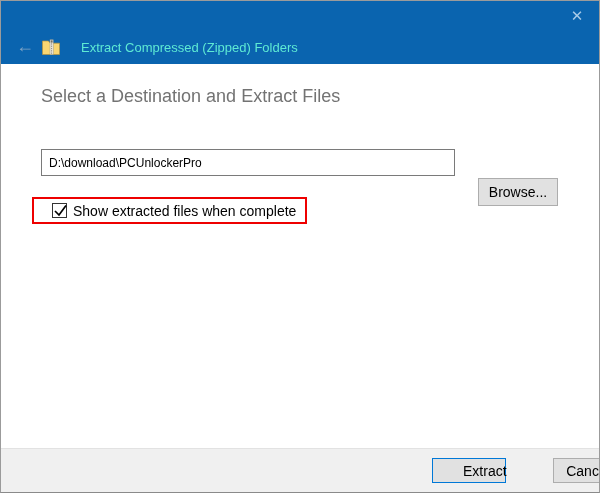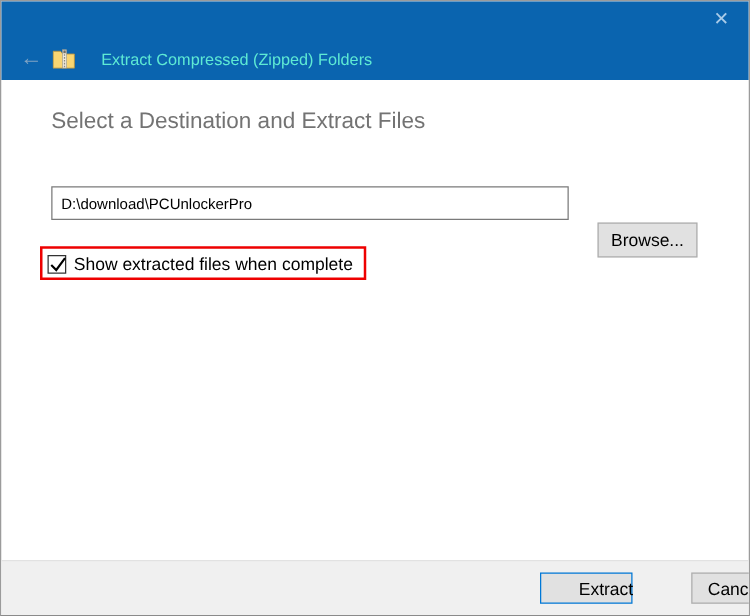--- a/index.html
+++ b/index.html
@@ -118,22 +118,23 @@
     height: 27px;
     border: 2px solid #ee0000;
     display: flex;
     align-items: center;
     gap: 5px;
     padding: 0 9px 0 4px;
     background: transparent;
   }
   .checkbox-row {
     display: flex;
-    align-items: flex-end;
+    align-items: flex-start;
     gap: 6px;
+    margin-left: 14px;
   }
   .checkbox {
     width: 15px;
     height: 15px;
     border: 1px solid #333333;
     background: #ffffff;
     position: relative;
     flex: 0 0 auto;
   }
   .checkbox svg { display: none; position: absolute; left: -1px; top: -2px; }

